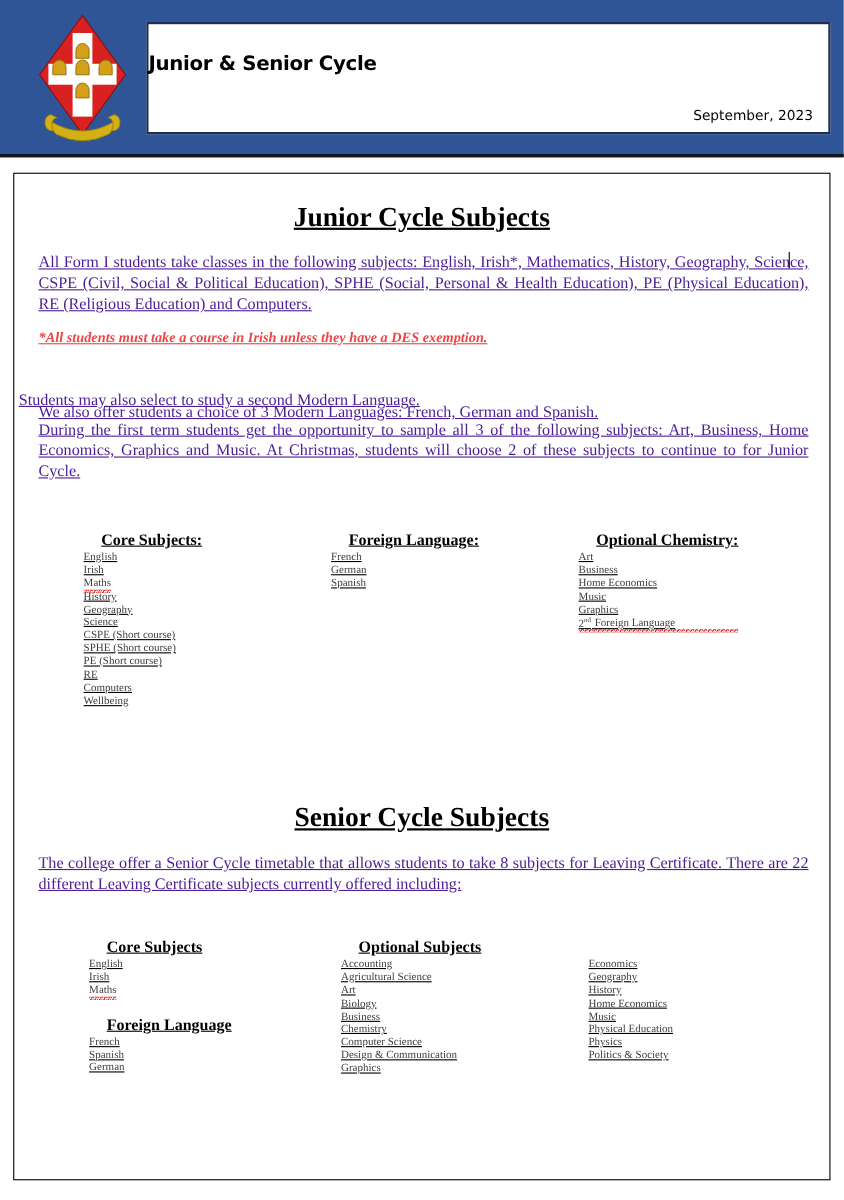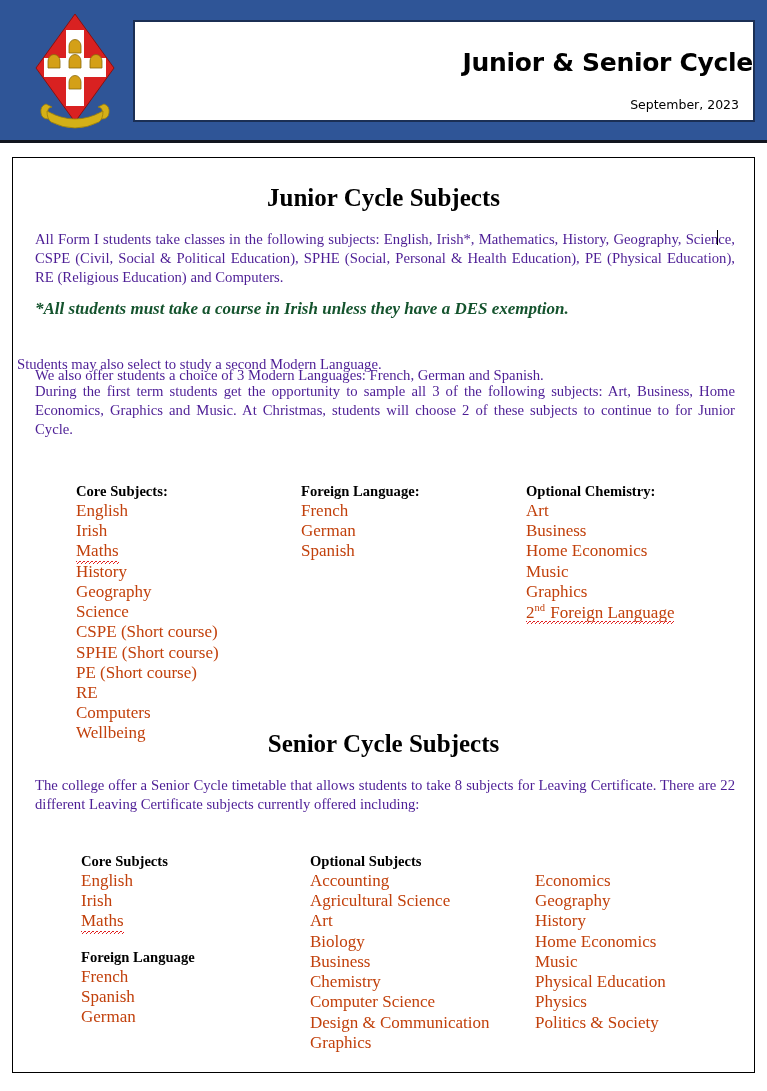--- a/index.html
+++ b/index.html
@@ -43,24 +43,24 @@
     width: 622px;
     height: 102px;
     background: #ffffff;
     border: 2px solid #1b2f54;
     box-sizing: border-box;
   }
   #doc-title {
     position: absolute;
     left: 0; right: 0;
     top: 26px;
-    text-align: right;
+    text-align: left;
     font-family: "DejaVu Sans", sans-serif;
     font-weight: bold;
-    font-size: 25px;
+    font-size: 18px;
     letter-spacing: -0.3px;
     color: #000000;
   }
   #doc-date {
     position: absolute;
     right: 14px;
     top: 75px;
     font-family: "DejaVu Sans", sans-serif;
     font-size: 12.5px;
     color: #000000;
@@ -89,46 +89,47 @@
 
   .body-par {
     font-size: 14.7px;
     line-height: 1.30;
     color: #4c1d95;
     text-align: justify;
   }
   .body-par.left-align { text-align: left; }
 
   .note-italic {
-    font-size: 17px;
+    font-size: 13px;
     font-style: italic;
     font-weight: 600;
-    color: #14532d;
+    color: #ef4444;
   }
 
   .caret {
     display: inline-block;
     width: 1px;
     height: 15px;
     background: #000;
     vertical-align: -2px;
     margin-left: 4px;
   }
 
   
   .col-heading {
     font-weight: bold;
     font-size: 14.6px;
     color: #000;
     margin-bottom: 1px;
     white-space: nowrap;
+    margin-left: 16px;
   }
   .col-item {
-    font-size: 17px;
-    color: #c2410c;
+    font-size: 10px;
+    color: #404040;
     line-height: 1.19;
     white-space: nowrap;
   }
   .col-spacer { height: 17px; }
 
   
   .misspell {
     position: relative;
     display: inline-block;
   }
@@ -154,21 +155,21 @@
     height: 3px;
     background-image:
       repeating-linear-gradient(135deg,
         #e02020 0px, #e02020 1.1px,
         transparent 1.1px, transparent 2.2px);
     background-size: 4px 3px;
   }
   sup { font-size: 0.62em; vertical-align: super; }
 
   
-  .abs { position: absolute; }
+  .abs { position: absolute; text-decoration: underline; }
 </style>
 </head>
 <body>
 
 <div id="header-banner">
 
   <div id="crest">
     <svg viewBox="0 0 94 128" width="94" height="128" aria-hidden="true">
 
       <polygon points="47,6 86,60 47,114 8,60" fill="#D92121" stroke="#8a1010" stroke-width="1"></polygon>

